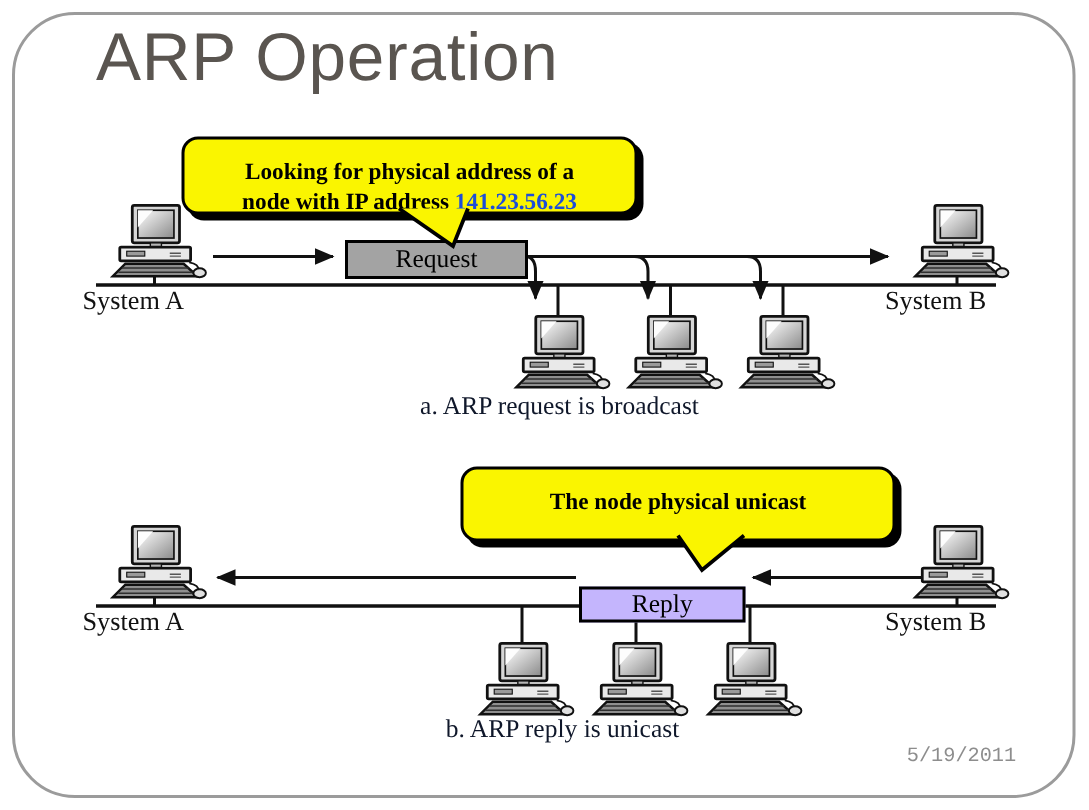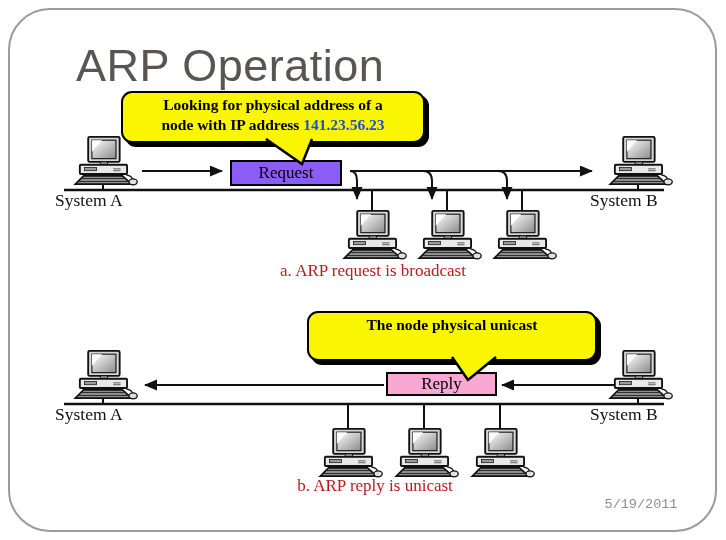--- a/index.html
+++ b/index.html
@@ -1,28 +1,28 @@
 <!DOCTYPE html>
 <html><head>
 <meta charset="utf-8">
 <style>
   html,body{margin:0;padding:0;background:#fff;}
   #slide{position:relative;width:726px;height:540px;background:#ffffff;overflow:hidden;
          font-family:"Liberation Serif",serif;}
   #frame{position:absolute;left:8px;top:8px;right:9px;bottom:8px;border:2px solid #9b9b9b;
          border-radius:42px;pointer-events:none;}
-  #title{position:absolute;left:76px;top:12px;font-family:"Liberation Sans",sans-serif;
-         font-size:45px;letter-spacing:.5px;white-space:nowrap;margin-top:28px;}
+  #title{position:absolute;left:64px;top:12px;font-family:"Liberation Sans",sans-serif;
+         font-size:45px;letter-spacing:.5px;white-space:nowrap;}
   .callout{position:absolute;box-sizing:border-box;border:2.5px solid #000;border-radius:11px;
            box-shadow:4px 4px 0 0 #000;text-align:center;font-size:15.5px;font-weight:600;
-           line-height:19.5px;padding-top:2px;z-index:3;}
+           line-height:19.5px;padding-top:12px;z-index:3;}
   .netbox{position:absolute;box-sizing:border-box;border:2px solid #000;text-align:center;
           font-size:17px;z-index:3;}
   .syslabel{position:absolute;width:100px;text-align:left;font-size:17.5px;color:#111;z-index:2;}
-  .caption{position:absolute;width:430px;text-align:center;font-size:17px;color:#b91c1c;z-index:2;}
+  .caption{position:absolute;width:430px;text-align:center;font-size:17px;color:#0f172a;z-index:2;}
   #date{position:absolute;left:600px;top:497px;width:82px;text-align:center;
         font-family:Liberation Mono, monospace;font-size:13.5px;}
   svg.layer{position:absolute;left:0;top:0;z-index:1;}
   svg.overlay{position:absolute;left:0;top:0;z-index:4;pointer-events:none;}
 </style>
 </head>
 <body>
 
 <div id="slide">
 
@@ -78,33 +78,33 @@
 
   <div id="frame"></div>
 
   <div id="title" style="color: rgb(90, 85, 80);">ARP Operation</div>
 
   <div class="callout" style="left: 121px; top: 91px; width: 304px; height: 52px; background-color: rgb(250, 245, 0);">
     <div>Looking for physical address of a</div>
     <div><span>node with IP address </span><span style="color: #1d4ed8;">141.23.56.23</span></div>
   </div>
 
-  <div class="netbox" style="left: 230px; top: 160px; width: 112px; height: 26px; line-height: 21px; background-color: #8b5cf6;">
+  <div class="netbox" style="left: 230px; top: 160px; width: 122px; height: 26px; line-height: 21px; background-color: #a3a3a3;">
     <span>Request</span>
   </div>
 
   <div class="syslabel" style="left:55px;top:190px;">System A</div>
   <div class="syslabel" style="left:590px;top:190px;">System B</div>
   <div class="caption" style="left:158px;top:261px;">a. ARP request is broadcast</div>
 
   <div class="callout" style="left: 307px; top: 311px; width: 290px; height: 50px; background-color: rgb(250, 245, 0);">
     <div>The node physical unicast</div>
   </div>
 
-  <div class="netbox" style="left: 386px; top: 372px; width: 111px; height: 24px; line-height: 19px; background-color: #f9a8d4;">
+  <div class="netbox" style="left: 386px; top: 391px; width: 111px; height: 24px; line-height: 19px; background-color: #c4b5fd;">
     <span>Reply</span>
   </div>
 
   <div class="syslabel" style="left:55px;top:404px;">System A</div>
   <div class="syslabel" style="left:590px;top:404px;">System B</div>
   <div class="caption" style="left:160px;top:476px;">b. ARP reply is unicast</div>
 
   <div id="date" style="color: rgb(141, 141, 141);">5/19/2011</div>
 
   <svg class="overlay" width="726" height="540" viewBox="0 0 726 540">

